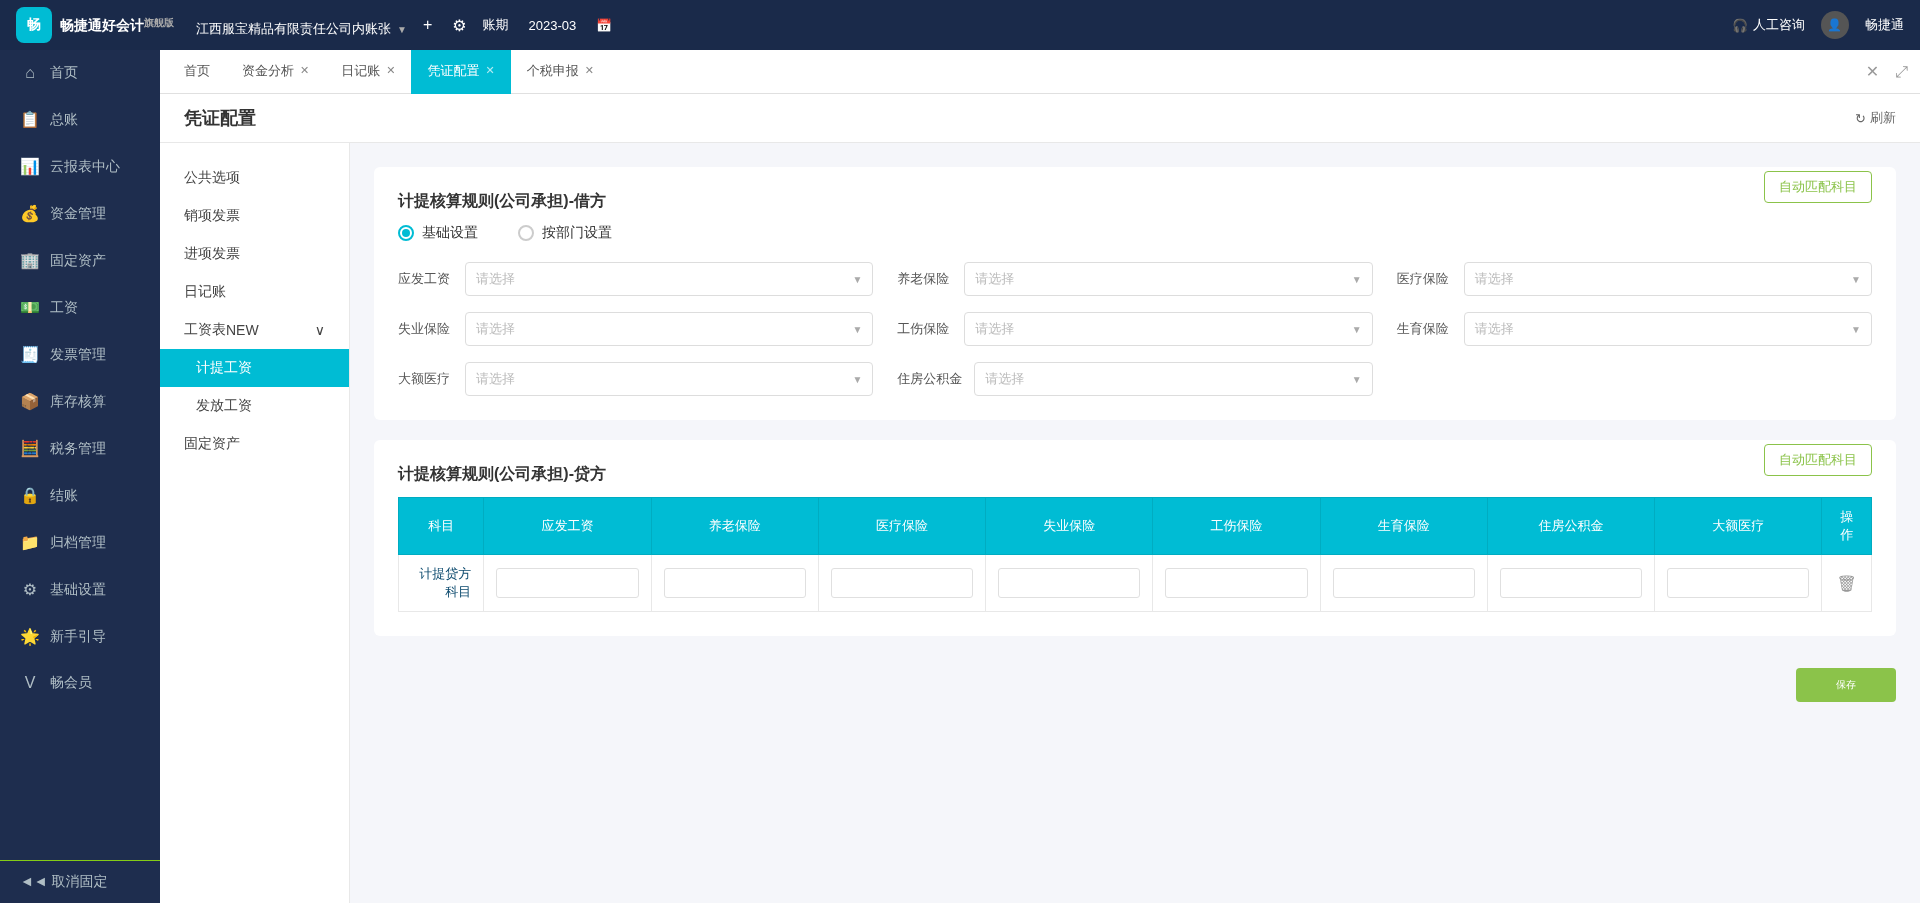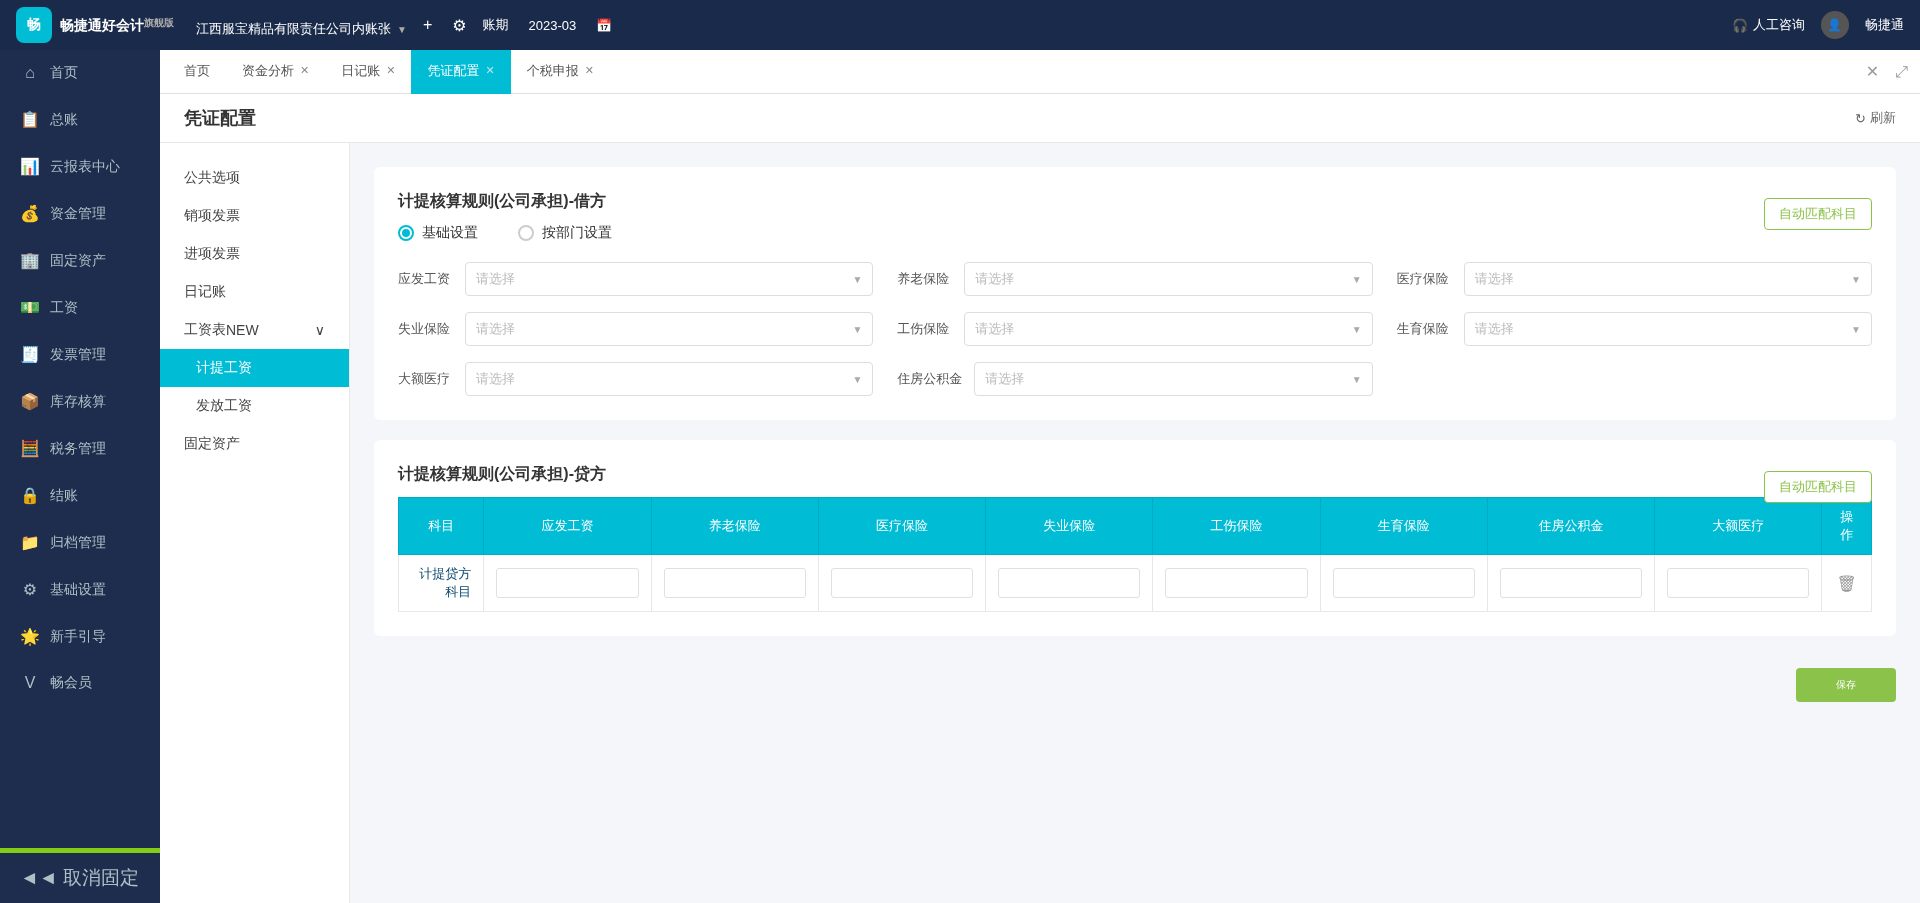--- a/index.html
+++ b/index.html
@@ -124,24 +124,24 @@
       padding: 14px 20px;
       color: #b0bec5;
       font-size: 14px;
       cursor: pointer;
       transition: background 0.2s;
     }
     .sidebar-item .si-icon { font-size: 16px; width: 20px; text-align: center; }
     .sidebar-item .si-label { flex: 1; }
     .sidebar-footer {
       margin-top: auto;
-      border-top: 5px solid #84cc16;
+      border-top: 1px solid #84cc16;
       padding: 12px 20px;
       color: #b0bec5;
-      font-size: 19px;
+      font-size: 14px;
       cursor: pointer;
       display: flex;
       align-items: center;
       gap: 8px;
     }
 
     
     .content-area {
       flex: 1;
       display: flex;
@@ -349,21 +349,21 @@
       align-items: center;
       justify-content: space-between;
       cursor: pointer;
     }
     .form-select .placeholder { color: #bbb; font-size: 13px; }
     .form-select .down-arrow { color: #aaa; font-size: 10px; }
 
     
     .auto-match-btn {
       position: absolute;
-      top: 31px;
+      top: 4px;
       right: 24px;
       border: 1px solid #8bc34a;
       color: #8bc34a;
       background: white;
       padding: 6px 14px;
       border-radius: 4px;
       font-size: 13px;
       cursor: pointer;
     }
 

